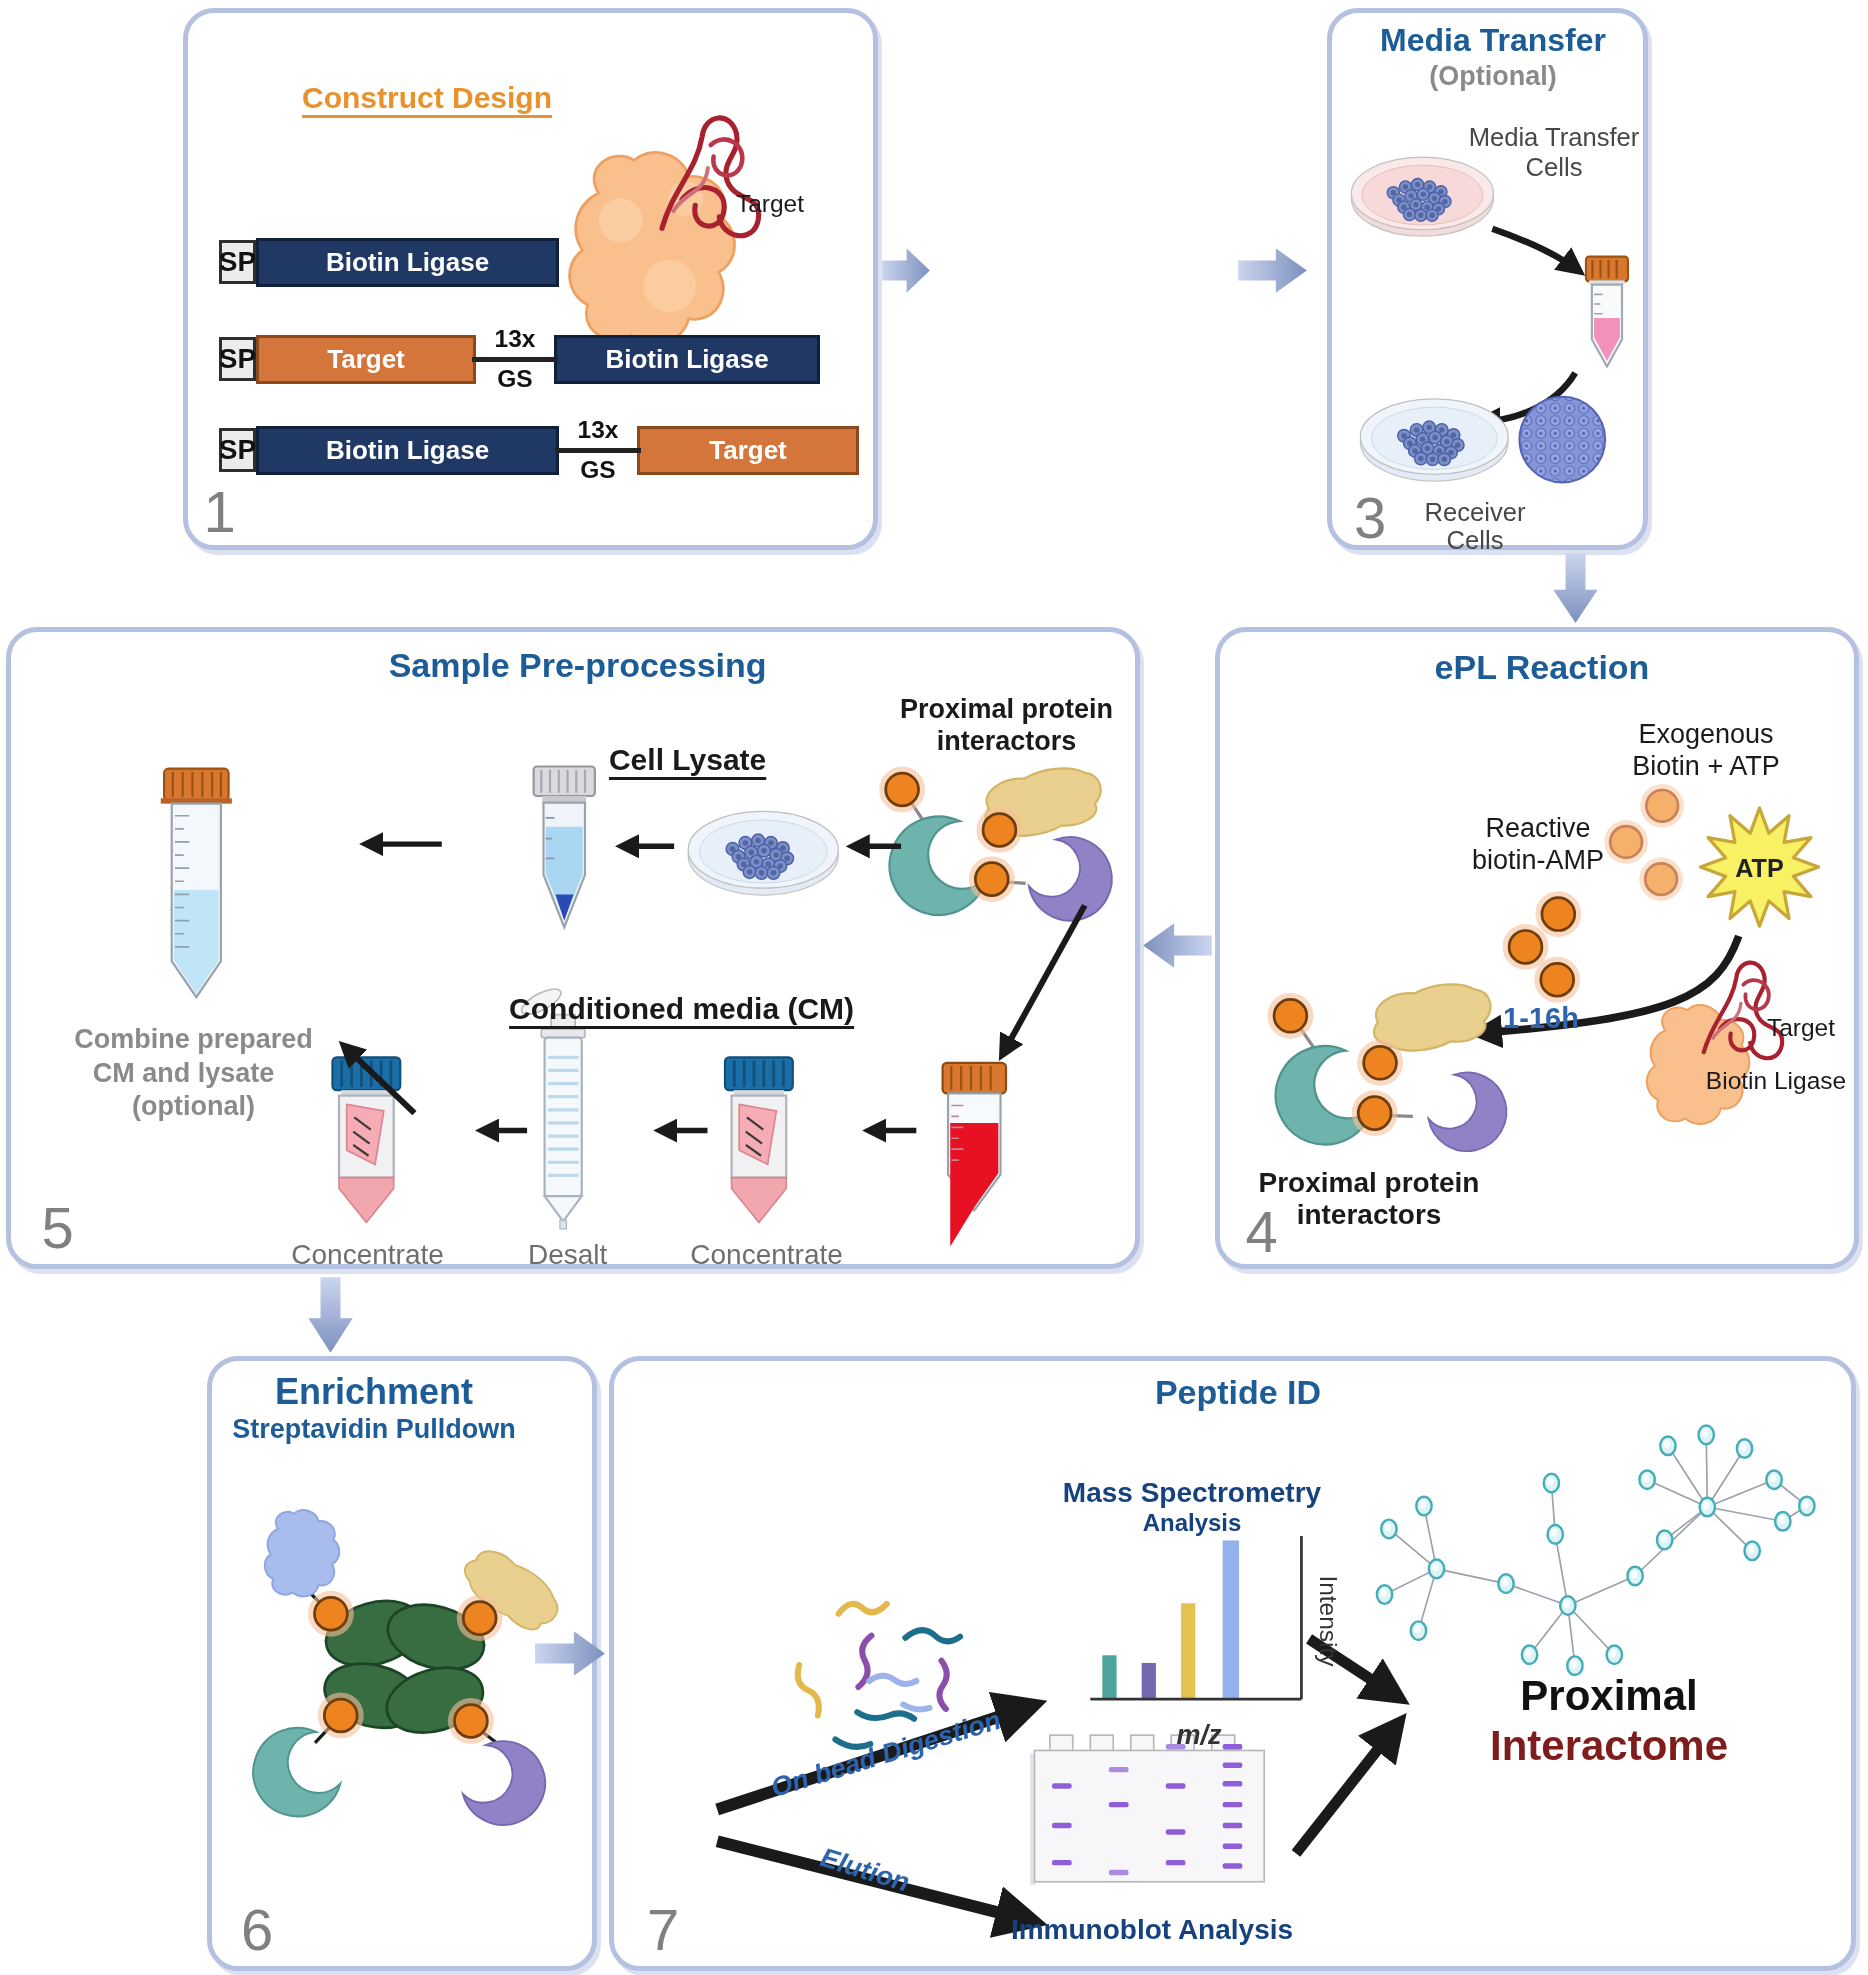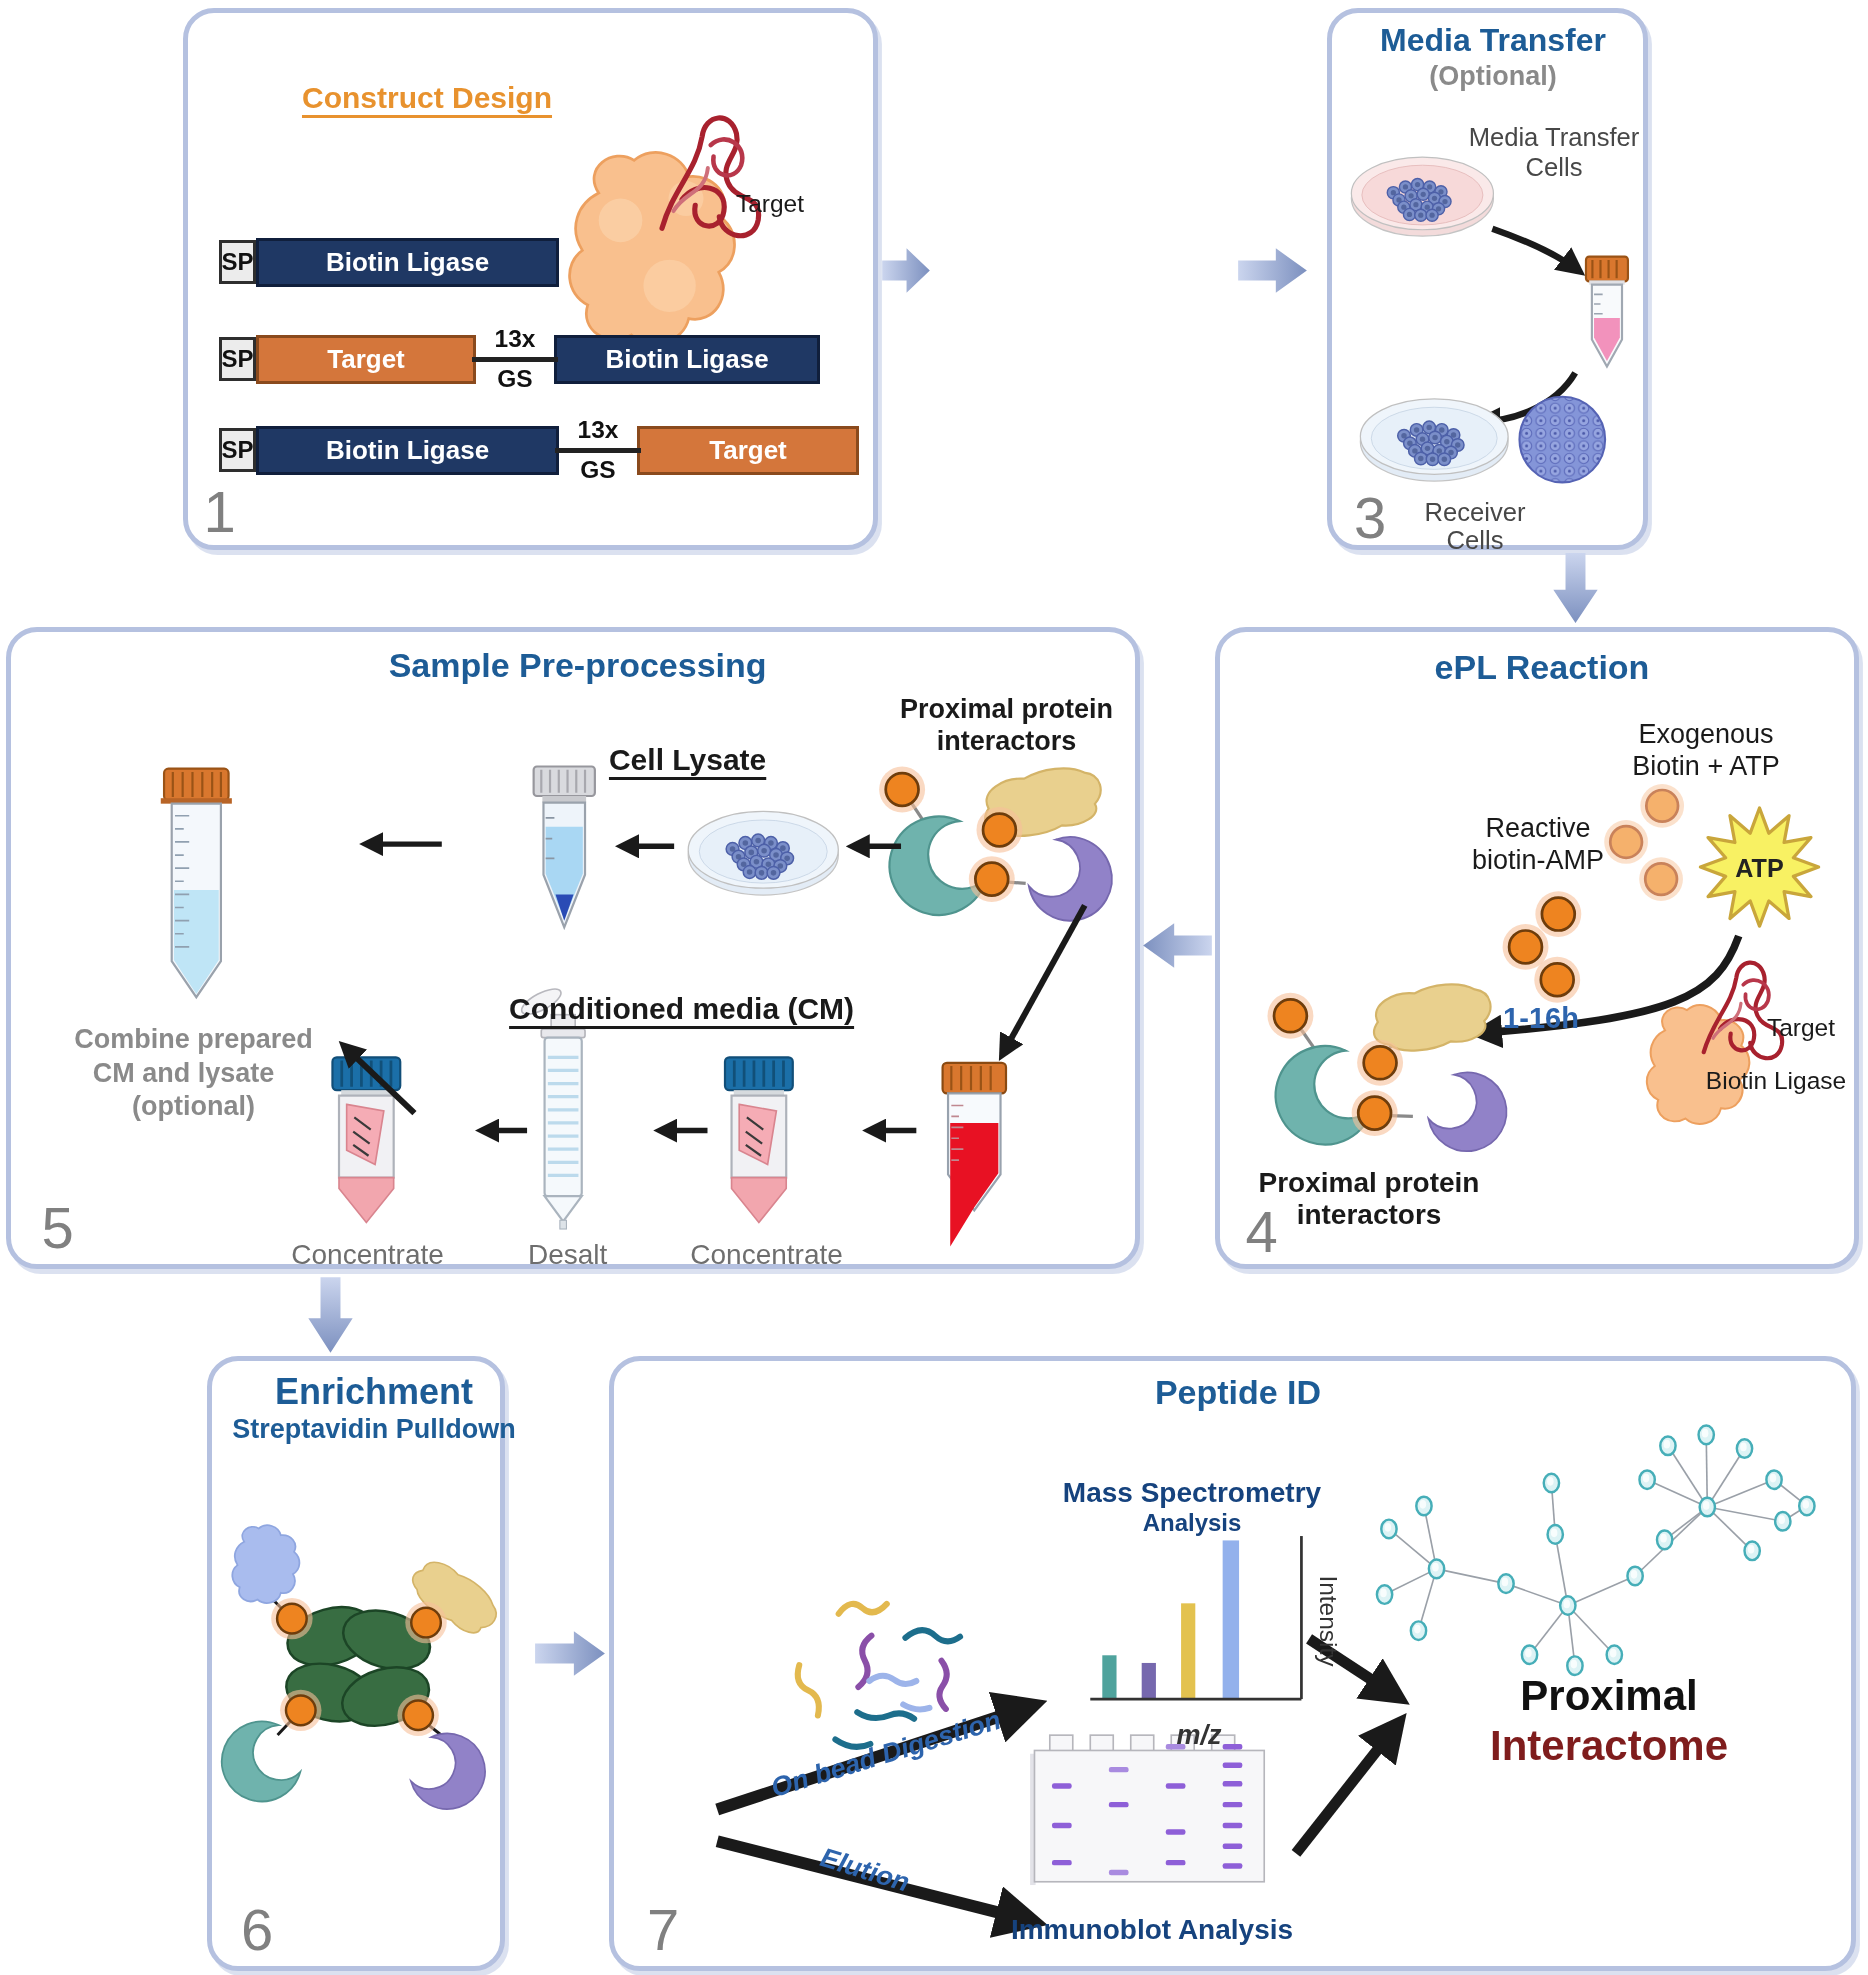--- a/index.html
+++ b/index.html
@@ -16,21 +16,21 @@
   .blue{color:#2D64AD;font-weight:700}
   .dkblue{color:#16437E;font-weight:700}
   .gry{color:#6e6e6e}
   .ltgry{color:#8a8a8a}
   .dgry{color:#4a4a4a}
   .und{text-decoration:underline;text-underline-offset:6.7px;text-decoration-thickness:2.8px}
   .num{position:absolute;font-size:58px;color:#808080;white-space:nowrap}
   .crow{position:absolute;display:flex;align-items:center}
   .cbox{height:49px;display:flex;align-items:center;justify-content:center;
         font-weight:700;color:#fff;font-size:26px;border:3.9px solid}
-  .sp{width:37px;height:44px;background:#ECECEC;border-color:#2E2E2E;color:#111;font-size:24px}
+  .sp{width:37px;height:44px;background:#ECECEC;border-color:#2E2E2E;color:#111;font-size:28px}
   .navy{background:#1F3864;border-color:#101F3C}
   .orng{background:#D4763B;border-color:#8A4A1D}
   .lnk{position:relative;width:78px;height:49px}
   .lnk .bar{position:absolute;left:-3.9px;right:-3.9px;top:50%;height:5px;margin-top:-2.8px;background:#222}
   .lnk .lt{position:absolute;left:50%;transform:translateX(-50%);top:-10px;font-size:24.5px;font-weight:600;color:#111}
   .lnk .lb{position:absolute;left:50%;transform:translateX(-50%);bottom:-9px;font-size:24.5px;font-weight:600;color:#111}
 </style>
 </head>
 <body>
 
@@ -300,21 +300,21 @@
   <div class="t und" style="left:671px;top:360px;font-size:30px;font-weight:700">Conditioned media (CM)</div>
   <div class="t ltgry" style="left:183px;top:392px;font-size:27px;font-weight:600">Combine prepared</div>
   <div class="t ltgry" style="left:173px;top:426px;font-size:27px;font-weight:700">CM and lysate</div>
   <div class="t ltgry" style="left:183px;top:459px;font-size:27px;font-weight:600">(optional)</div>
   <div class="t gry" style="left:756px;top:607px;font-size:28px">Concentrate</div>
   <div class="t gry" style="left:557px;top:607px;font-size:28px">Desalt</div>
   <div class="t gry" style="left:357px;top:607px;font-size:28px">Concentrate</div>
   <div class="num" style="left:31px;top:562px">5</div>
 </section>
 
-<section class="panel" style="left:207px;top:1356px;width:298px;height:615px">
+<section class="panel" style="left:207px;top:1356px;width:390px;height:615px">
   <svg class="art" viewBox="0 0 584 1106">
     <g>
       <line x1="146" y1="446" x2="116" y2="416" stroke="#1a1a1a" stroke-width="6"></line>
       <line x1="452" y1="458" x2="490" y2="436" stroke="#1a1a1a" stroke-width="6"></line>
       <line x1="165" y1="664" x2="133" y2="698" stroke="#1a1a1a" stroke-width="6"></line>
       <line x1="434" y1="674" x2="470" y2="702" stroke="#1a1a1a" stroke-width="6"></line>
       <use href="#blob" fill="#A9BCEE" stroke="#8FA6E0" stroke-width="8" transform="translate(108,358) scale(0.45)"></use>
       <use href="#bean" fill="#E9D08E" stroke="#D4B468" stroke-width="4" transform="translate(492,420) rotate(35) scale(0.85)"></use>
       <use href="#crescent" fill="#6FB3AD" stroke="#4F948E" stroke-width="4" transform="translate(100,752) rotate(-25) scale(0.9)"></use>
       <use href="#crescent" fill="#9182C8" stroke="#7668AE" stroke-width="4" transform="translate(478,772) rotate(205) scale(0.85)"></use>

